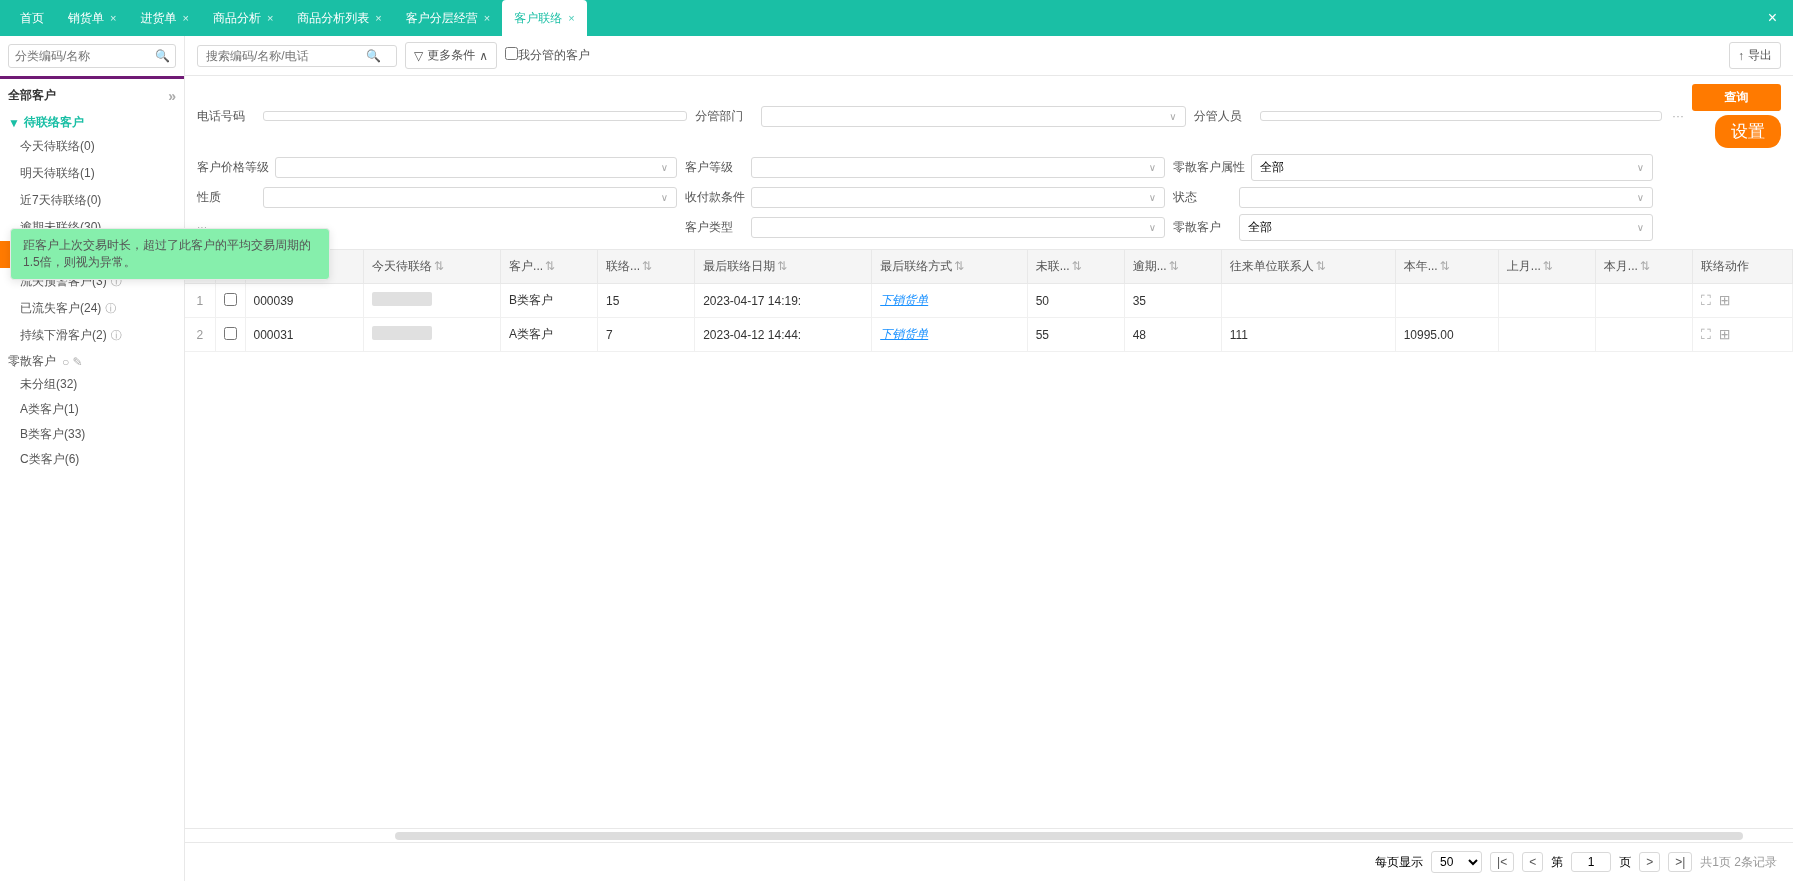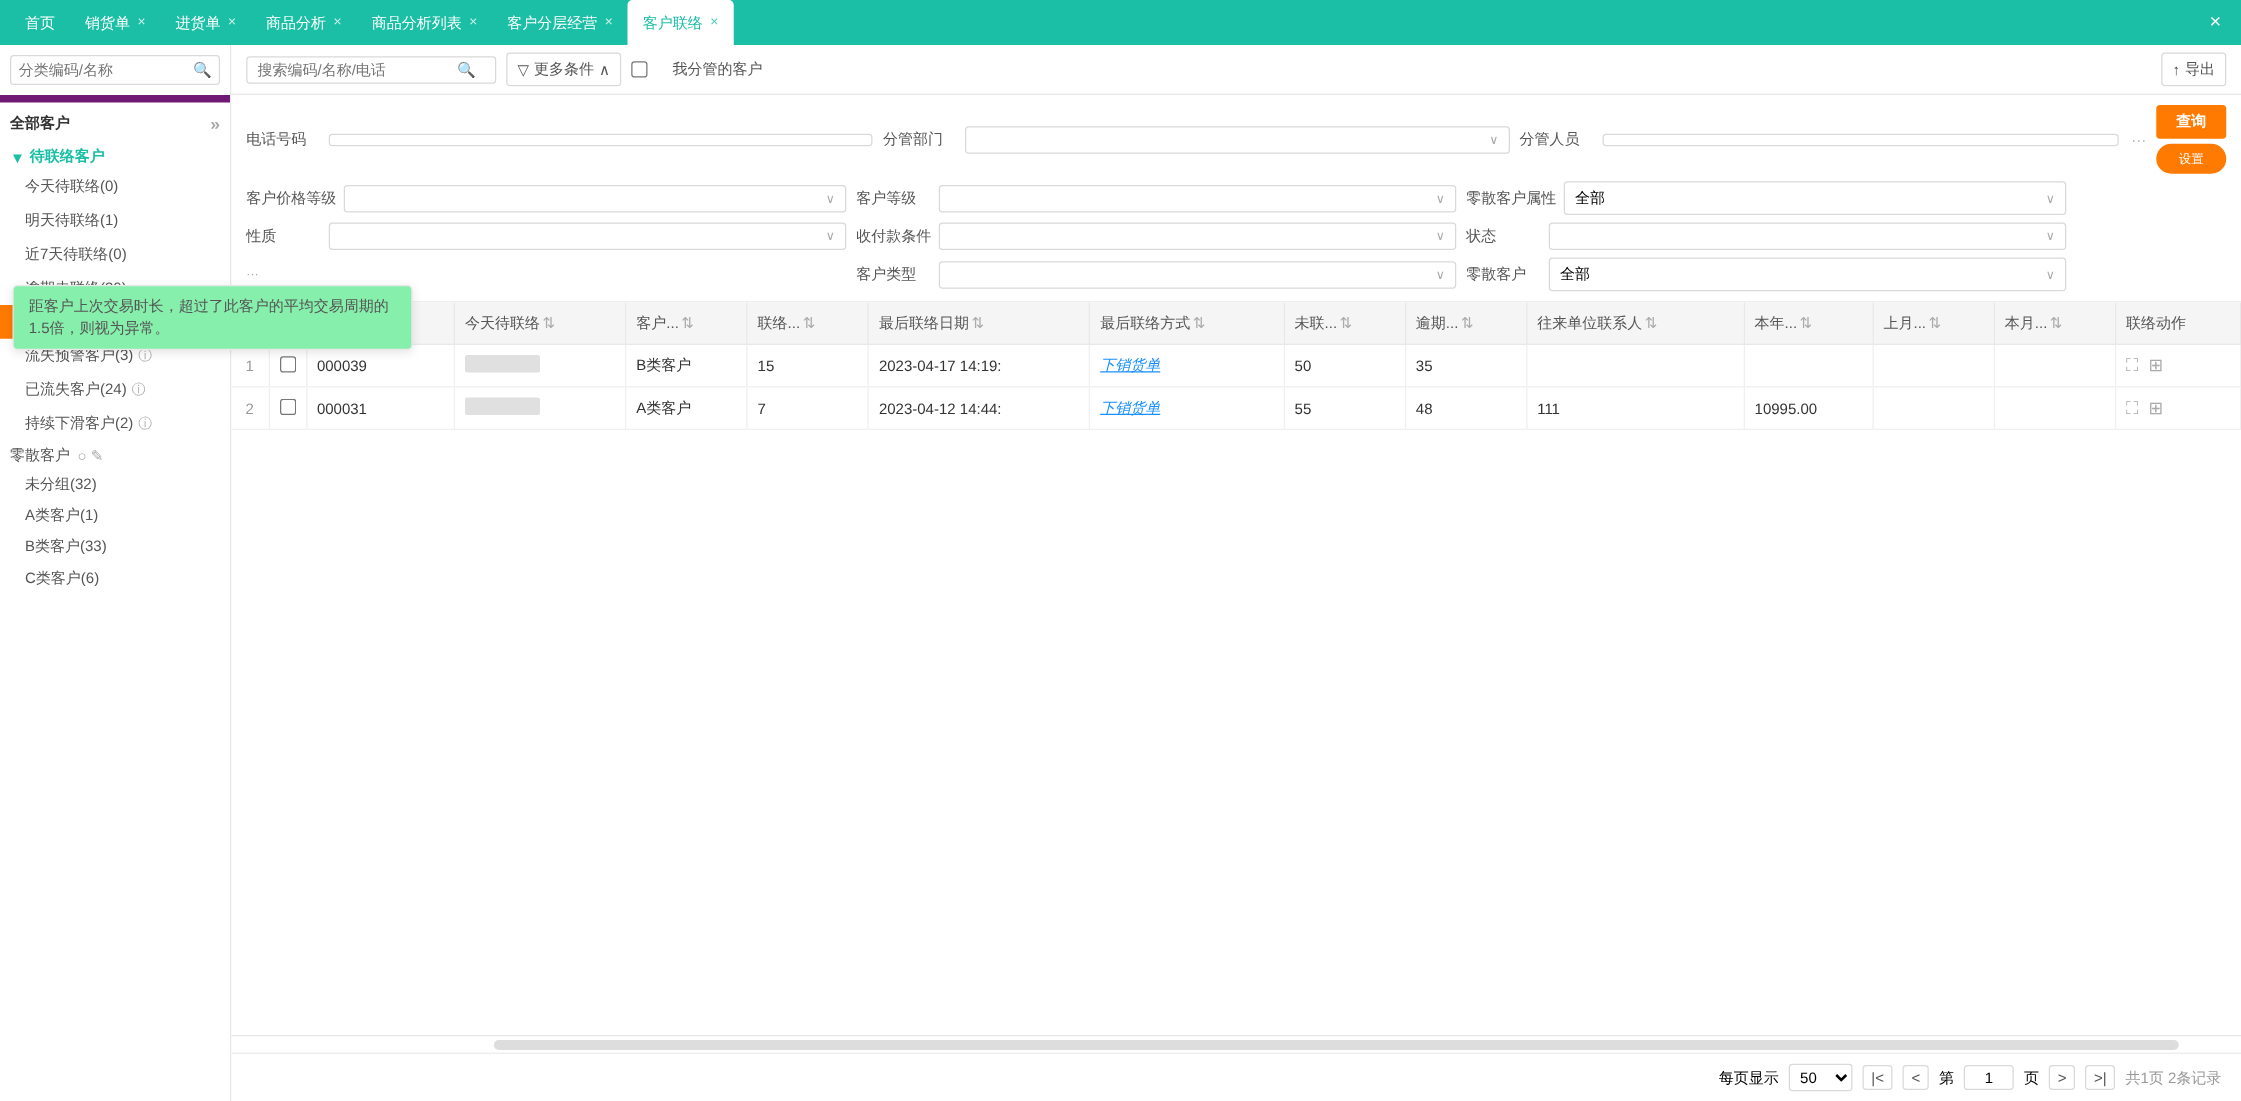--- a/index.html
+++ b/index.html
@@ -53,21 +53,21 @@
       width: 185px;
       background: white;
       border-right: 1px solid #e8e8e8;
       display: flex;
       flex-direction: column;
       overflow-y: auto;
       flex-shrink: 0;
     }
     .sidebar-search {
       padding: 8px;
-      border-bottom: 6px solid #701a75;
+      border-bottom: 3px solid #701a75;
     }
     .sidebar-search input {
       width: 100%;
       border: 1px solid #d9d9d9;
       border-radius: 3px;
       padding: 4px 24px 4px 6px;
       font-size: 12px;
       outline: none;
     }
     .sidebar-search-wrap {
@@ -183,22 +183,22 @@
       color: #555;
       cursor: pointer;
       padding: 4px 8px;
       border: 1px solid #d9d9d9;
       border-radius: 3px;
       gap: 4px;
       background: white;
     }
     .toolbar .my-customers {
       display: flex;
-      align-items: center;
-      gap: 20px;
+      align-items: flex-start;
+      gap: 0;
       color: #555;
     }
     .toolbar .my-customers input[type=checkbox] { cursor: pointer; }
     .toolbar .spacer { flex: 1; }
     .toolbar .export-btn {
       display: flex;
       align-items: center;
       gap: 4px;
       color: #555;
       cursor: pointer;
@@ -265,21 +265,22 @@
       font-size: 12px;
       font-weight: bold;
     }
     .btn-settings {
       background: #ff7a00;
       color: white;
       border: none;
       border-radius: 13px;
       padding: 5px 16px;
       cursor: pointer;
-      font-size: 10px;
+      font-size: 17px;
+      margin-left: 23px;
     }
     .btn-group {
       display: flex;
       flex-direction: column;
       gap: 4px;
     }
 
     .filter-with-dots {
       flex: 1;
       display: flex;

